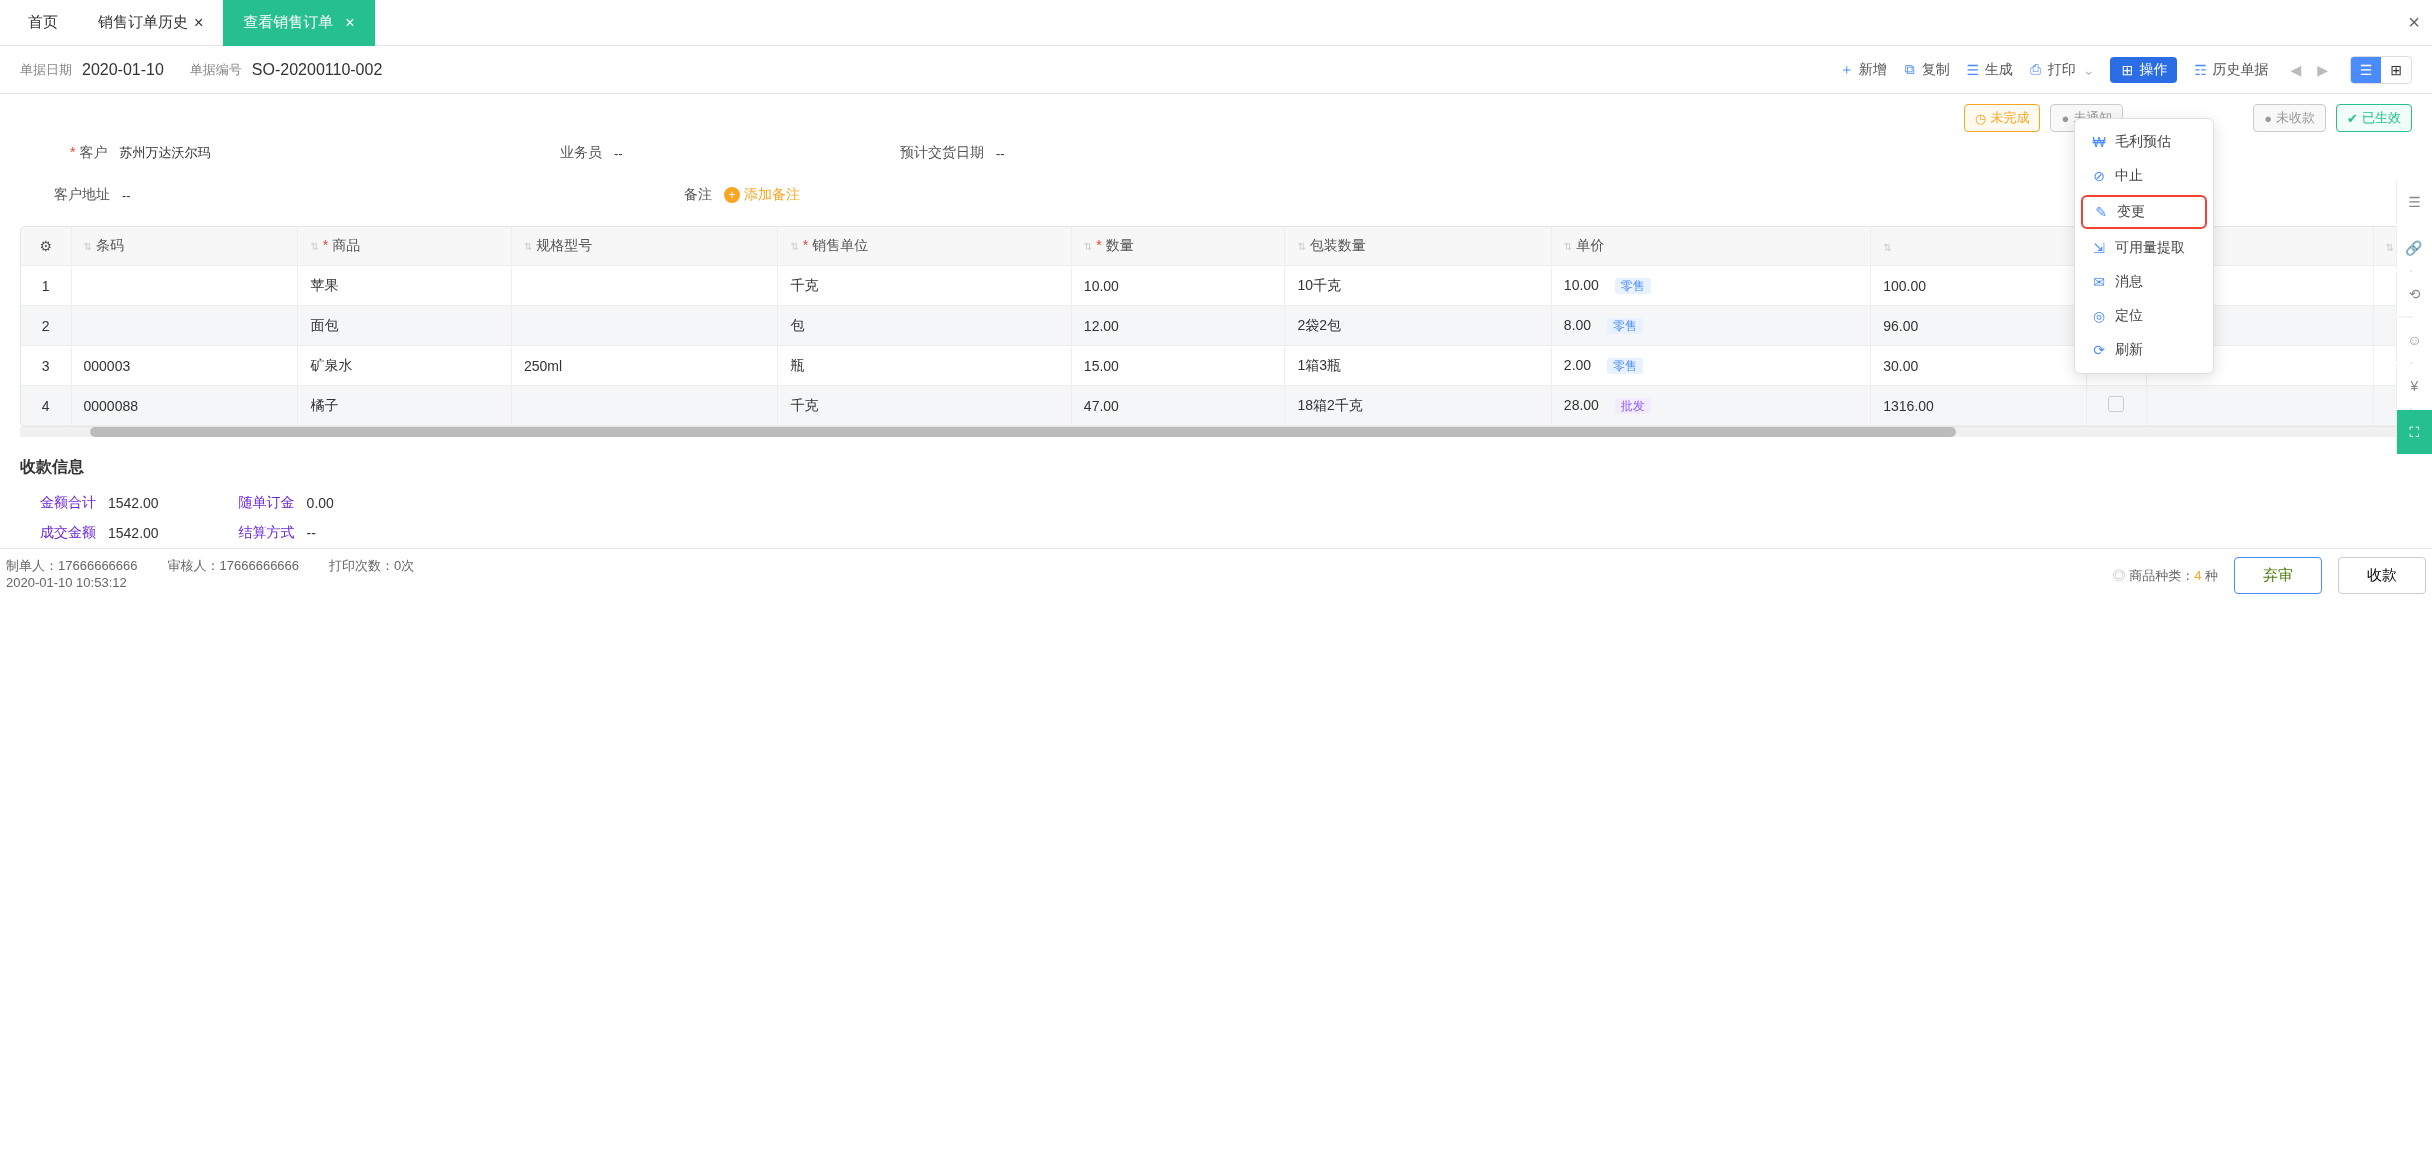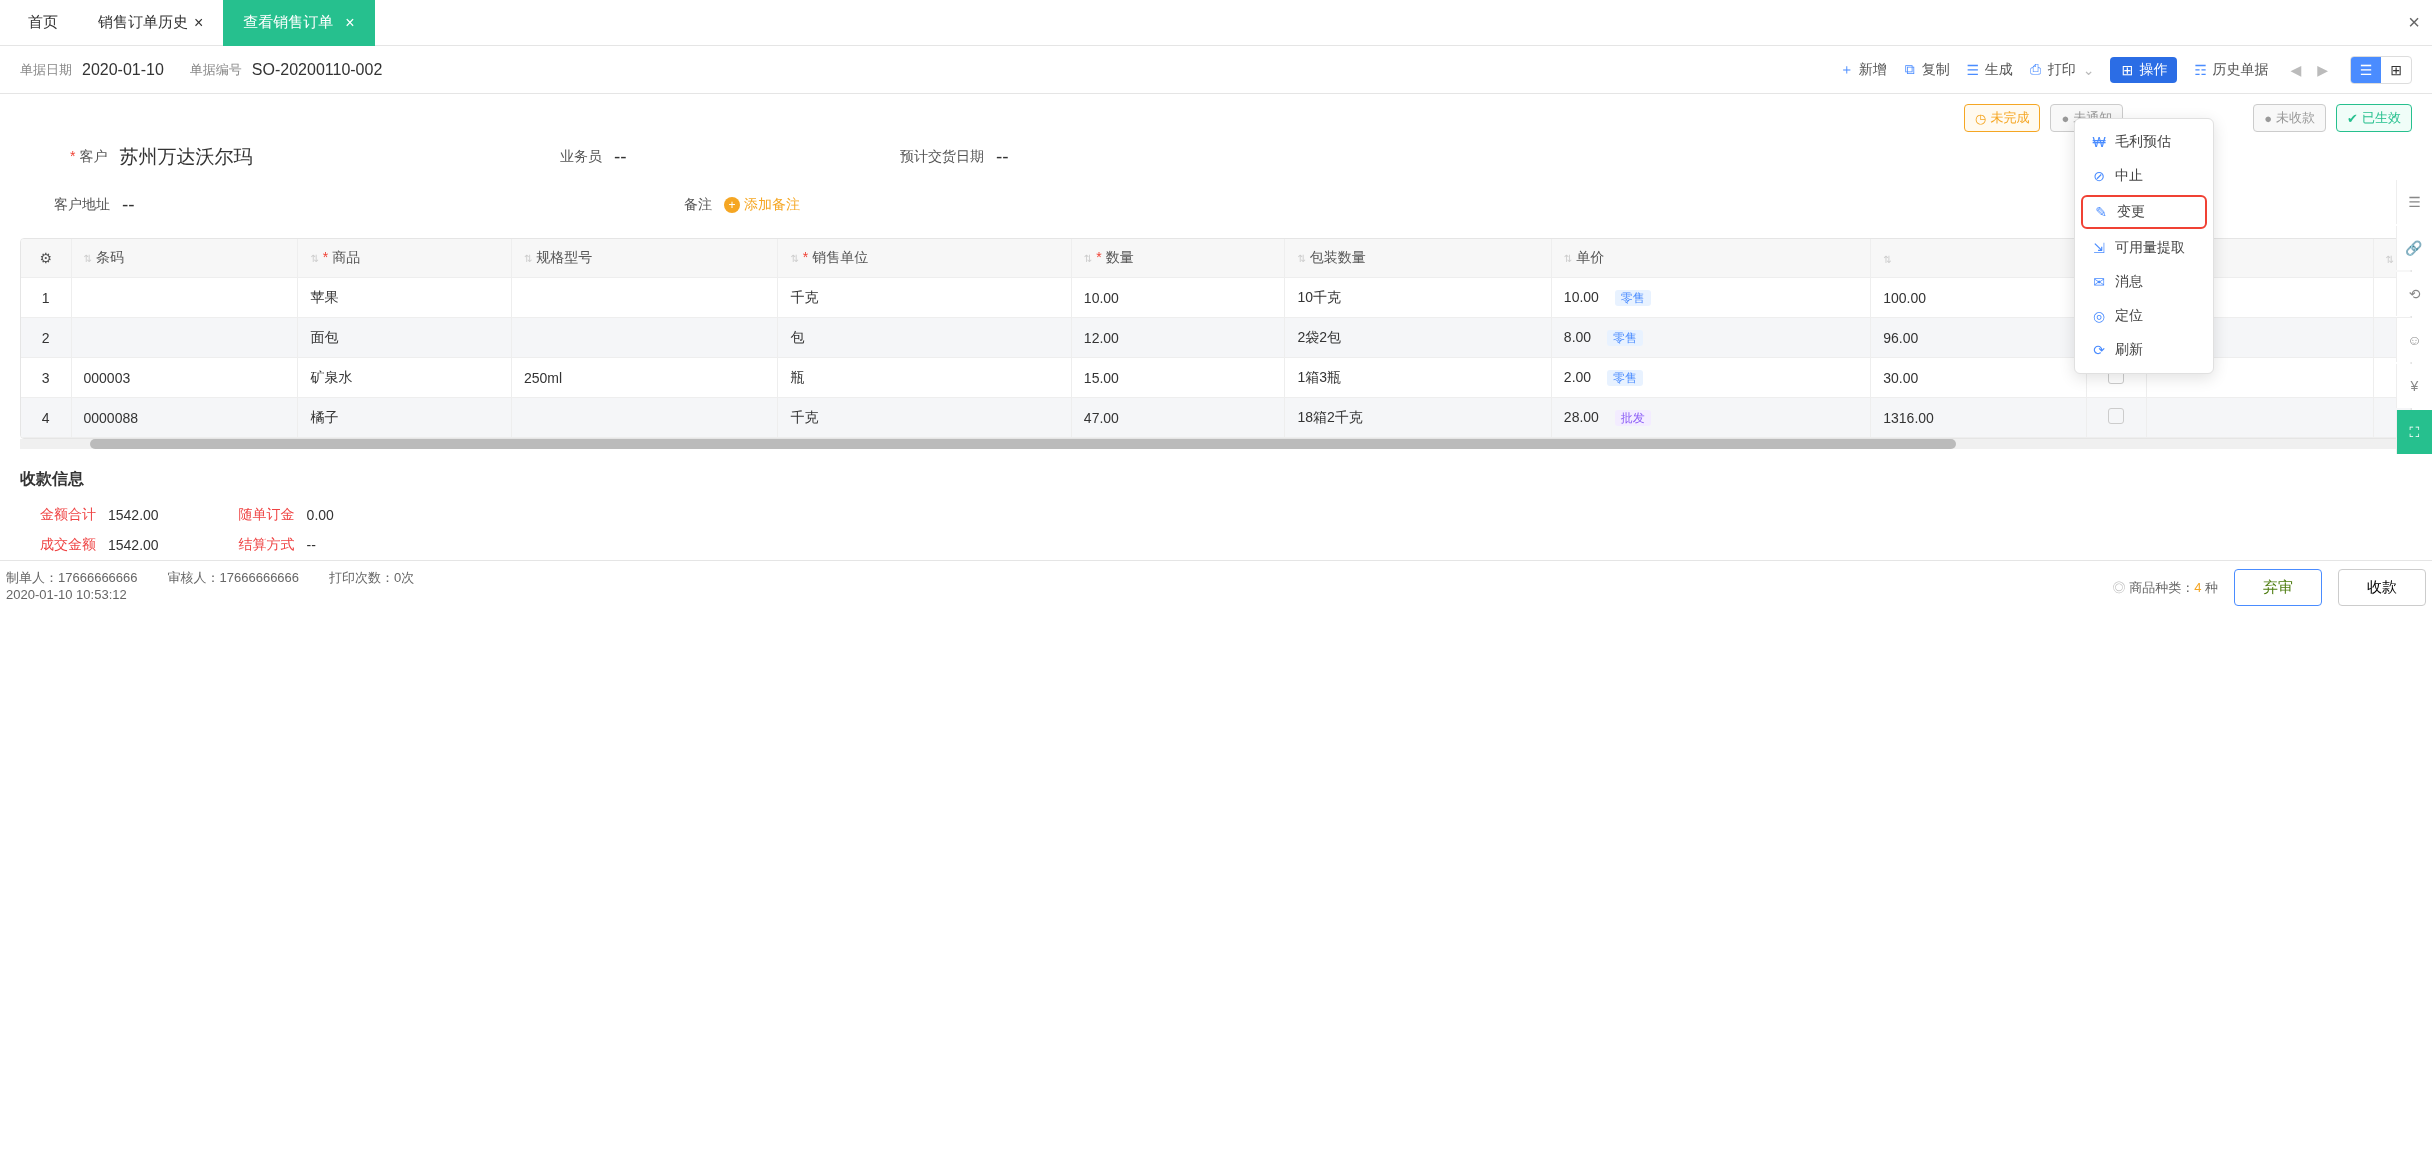--- a/index.html
+++ b/index.html
@@ -32,21 +32,21 @@
 .badge { border: 1px solid; border-radius: 4px; padding: 4px 10px; font-size: 13px; display: inline-flex; align-items: center; gap: 4px; }
 .badge.orange { border-color: #f5a623; color: #f5a623; background: #fffaf0; }
 .badge.gray { border-color: #ccc; color: #999; background: #f8f8f8; }
 .badge.green { border-color: #26c08e; color: #26c08e; background: #f0fdf8; }
 
 
 .form-row { display: flex; padding: 12px 20px; gap: 40px; }
 .field { display: flex; align-items: center; gap: 12px; min-width: 300px; }
 .field-label { color: #555; font-size: 14px; }
 .req { color: #f04134; margin-right: 4px; }
-.field-value { font-size: 19px; }
+.field-value { font-size: 13px; }
 .add-note { color: #f5a623; cursor: pointer; display: inline-flex; align-items: center; gap: 4px; }
 .plus-circle { width: 16px; height: 16px; border-radius: 50%; background: #f5a623; color: #fff; display: inline-flex; align-items: center; justify-content: center; font-size: 12px; }
 
 
 .dropdown { position: absolute; top: 118px; right: 218px; background: #fff; border: 1px solid #e0e0e0; border-radius: 6px; box-shadow: 0 4px 16px rgba(0,0,0,0.12); padding: 6px 0; width: 140px; z-index: 100; }
 .dd-item { padding: 8px 16px; display: flex; align-items: center; gap: 8px; cursor: pointer; font-size: 14px; color: #444; }
 .dd-item.highlight { border: 2.5px solid #f04134; border-radius: 6px; margin: 2px 6px; padding: 6px 10px; }
 .dd-icon { width: 16px; height: 16px; display: inline-flex; align-items: center; justify-content: center; color: #4a8cff; }
 
 
@@ -62,21 +62,21 @@
 .price-tag.purple { background: #f3ecff; color: #8b5cf6; }
 .checkbox { width: 16px; height: 16px; border: 1px solid #ccc; border-radius: 3px; display: inline-block; }
 tr.subtotal td { font-weight: 500; }
 .hscroll { height: 10px; background: #f0f0f0; margin: 0 20px; position: relative; }
 .hscroll-thumb { position: absolute; left: 70px; width: 78%; height: 100%; background: #bbb; border-radius: 5px; }
 
 
 .section-title { font-size: 16px; font-weight: 600; margin: 20px 20px 10px; }
 .pay-grid { display: flex; padding: 6px 40px; gap: 80px; }
 .pay-item { display: flex; gap: 12px; align-items: center; }
-.pay-label { color: #ef4444; }
+.pay-label { color: #6d28d9; }
 
 
 .footer { border-top: 1px solid #e5e5e5; padding: 8px 6px; display: flex; font-size: 13px; color: #666; }
 .footer-left { display: flex; gap: 30px; flex-wrap: wrap; }
 .footer-right { margin-left: auto; display: flex; align-items: center; gap: 16px; }
 .count-num { color: #f5a623; }
 .btn { padding: 8px 28px; border: 1px solid #ccc; border-radius: 4px; background: #fff; cursor: pointer; font-size: 15px; }
 .btn.primary-outline { border-color: #4a8cff; color: #4d7c0f; }
 
 

